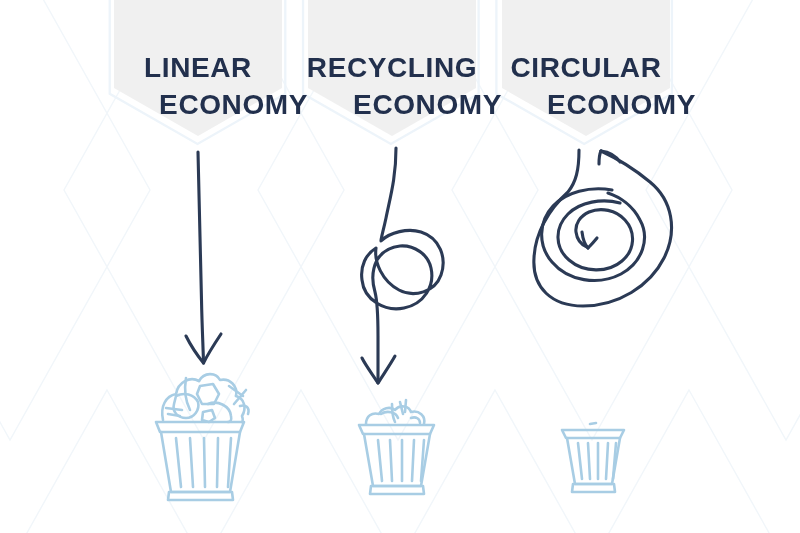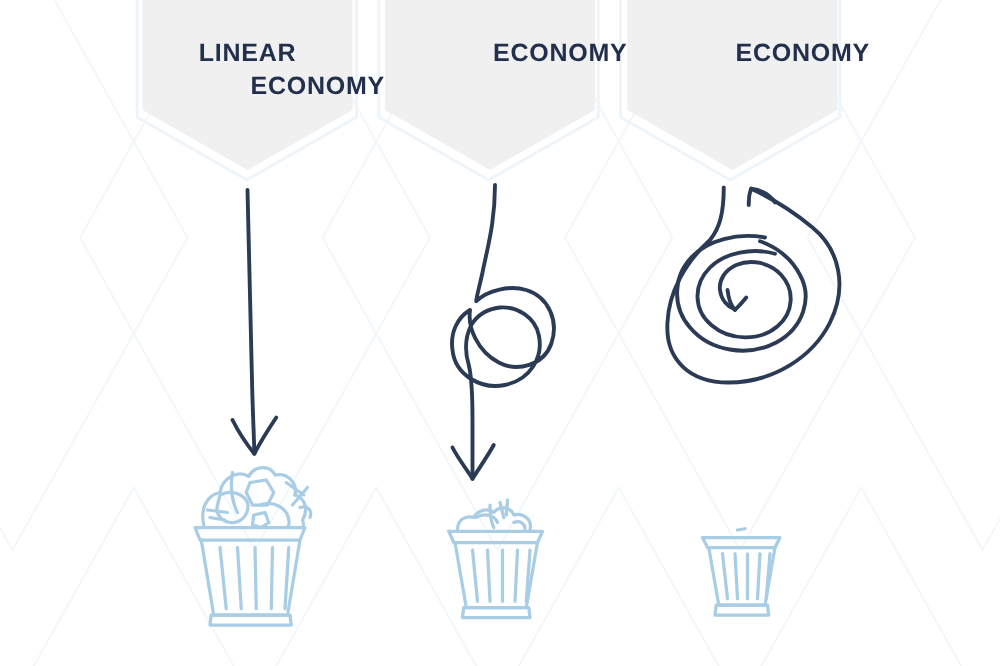--- a/index.html
+++ b/index.html
@@ -27,26 +27,27 @@
   #hex-row{z-index:1;}
   #arrows{z-index:2;}
   #bins{z-index:2;}
   #labels{z-index:3;}
 
   .hex-label{
     position:absolute;
     text-align:center;
     color:#22304d;
     font-weight:bold;
-    font-size:20px;
+    font-size:28px;
     letter-spacing:0.6px;
     line-height:1.32;
     text-transform:uppercase;
     width:220px;
     user-select:none;
+    margin-top:20px;
   }
   .hex-label .l2{display:block;text-align:right;}
   #label-0{left:88px;top:30px;}
   #label-1{left:282px;top:30px;}
   #label-2{left:476px;top:30px;}
 </style>
 </head>
 <body>
 
 <div id="stage">
@@ -211,20 +212,22 @@
       </g>
     </g>
   </svg>
 
   <div class="layer" id="labels">
     <div class="hex-label" id="label-0">
       <span>LINEAR</span>
       <span class="l2">ECONOMY</span>
     </div>
     <div class="hex-label" id="label-1">
+      <span>RECYCLING</span>
       <span class="l2">ECONOMY</span>
     </div>
     <div class="hex-label" id="label-2">
+      <span>CIRCULAR</span>
       <span class="l2">ECONOMY</span>
     </div>
   </div>
 
 </div>
 
 </body></html>

